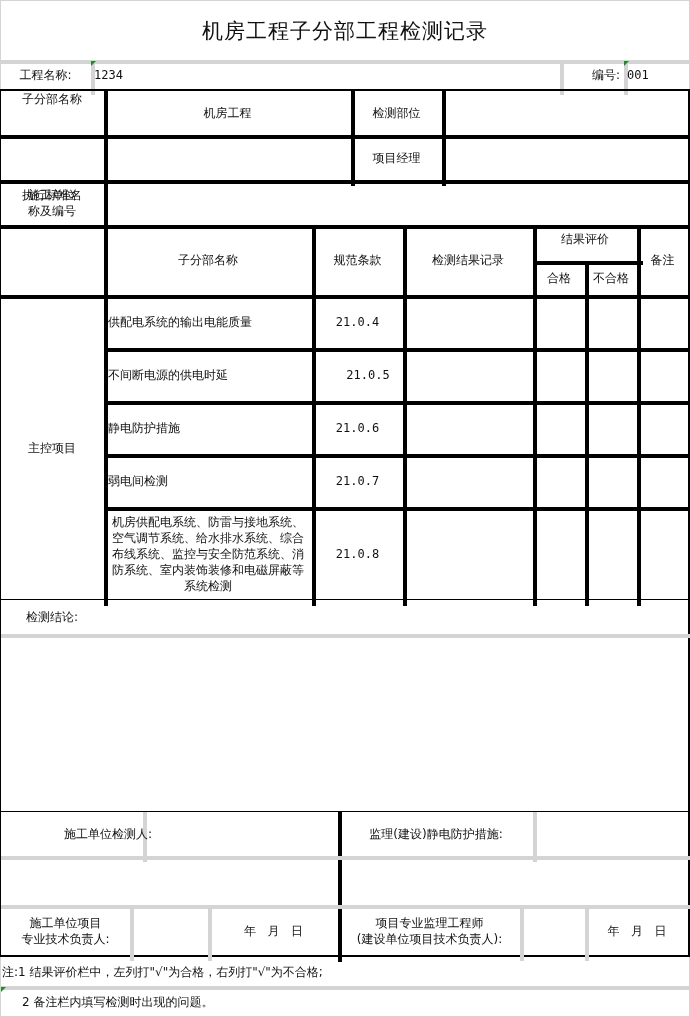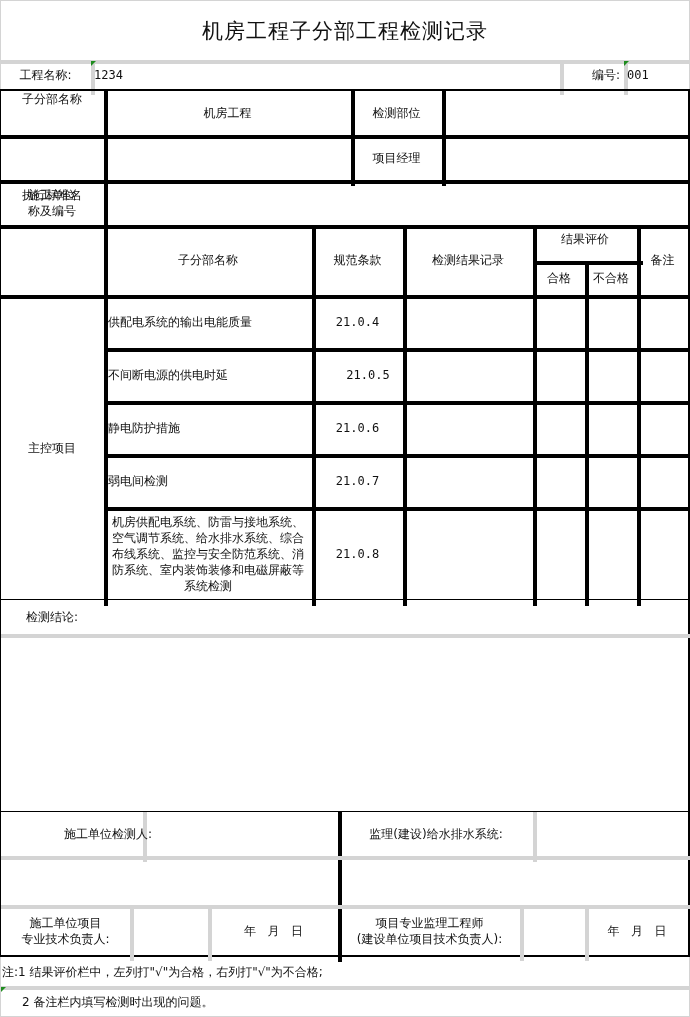--- a/index.html
+++ b/index.html
@@ -128,21 +128,21 @@
 <div class="hl g" style="left:1px;top:905px;width:687px;border-top-width:1px;"></div>
 <div class="vl g" style="left:143px;top:812px;height:44px;border-left-width:1px;"></div>
 <div class="vl g" style="left:533px;top:812px;height:44px;border-left-width:1px;"></div>
 <div class="vl g" style="left:130px;top:906px;height:49px;border-left-width:1px;"></div>
 <div class="vl g" style="left:208px;top:906px;height:49px;border-left-width:1px;"></div>
 <div class="vl g" style="left:520px;top:906px;height:49px;border-left-width:1px;"></div>
 <div class="vl g" style="left:585px;top:906px;height:49px;border-left-width:1px;"></div>
 
 <div class="cell" style="left:1px;top:812px;width:142px;height:44px;margin-left:36px;">施工单位检测人:</div>
 <div class="cell" style="left:144px;top:812px;width:194px;height:44px;"></div>
-<div class="cell" style="left:339px;top:812px;width:194px;height:44px;">监理(建设)给水排水系统:</div>
+<div class="cell" style="left:339px;top:812px;width:194px;height:44px;">监理(建设)静电防护措施:</div>
 <div class="cell" style="left:534px;top:812px;width:154px;height:44px;"></div>
 
 <div class="cell" style="left:1px;top:906px;width:129px;height:49px;flex-direction:column;">
   <span>施工单位项目</span>
   <span>专业技术负责人:</span>
 </div>
 <div class="cell" style="left:131px;top:906px;width:77px;height:49px;"></div>
 <div class="cell" style="left:209px;top:906px;width:129px;height:49px;white-space:pre;">年   月   日</div>
 <div class="cell" style="left:339px;top:906px;width:181px;height:49px;flex-direction:column;">
   <span>项目专业监理工程师</span>

